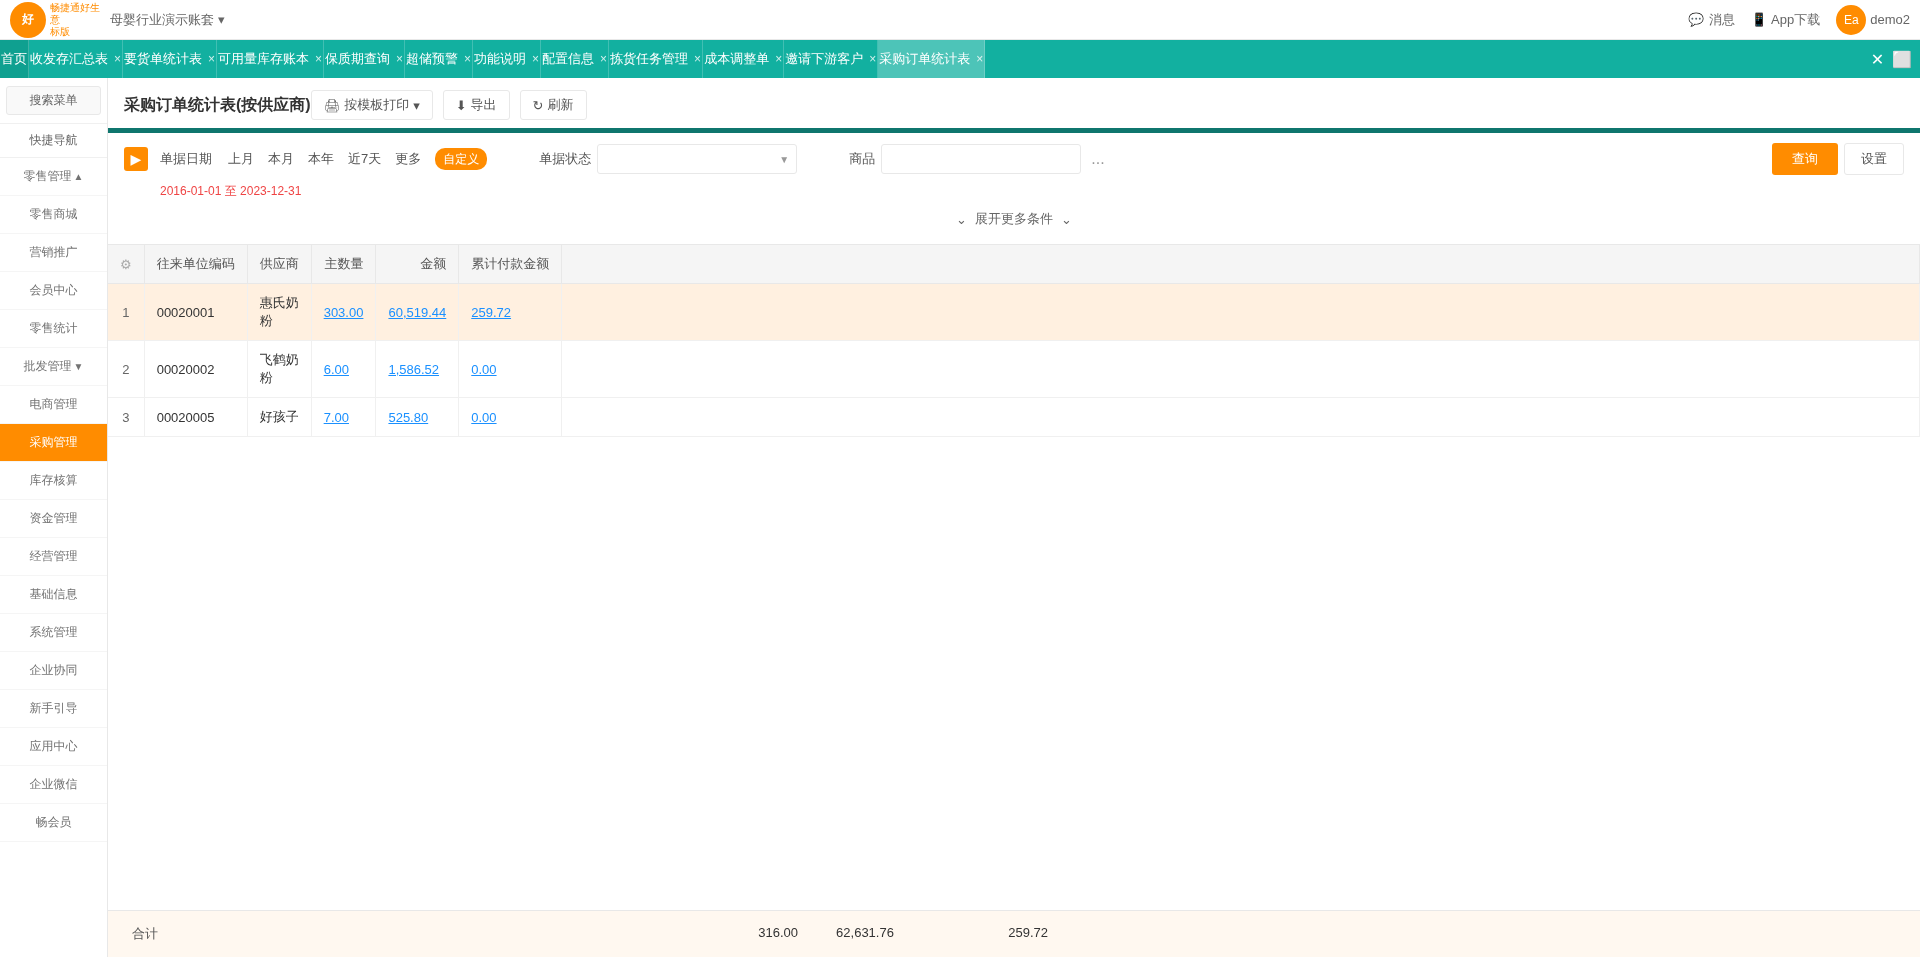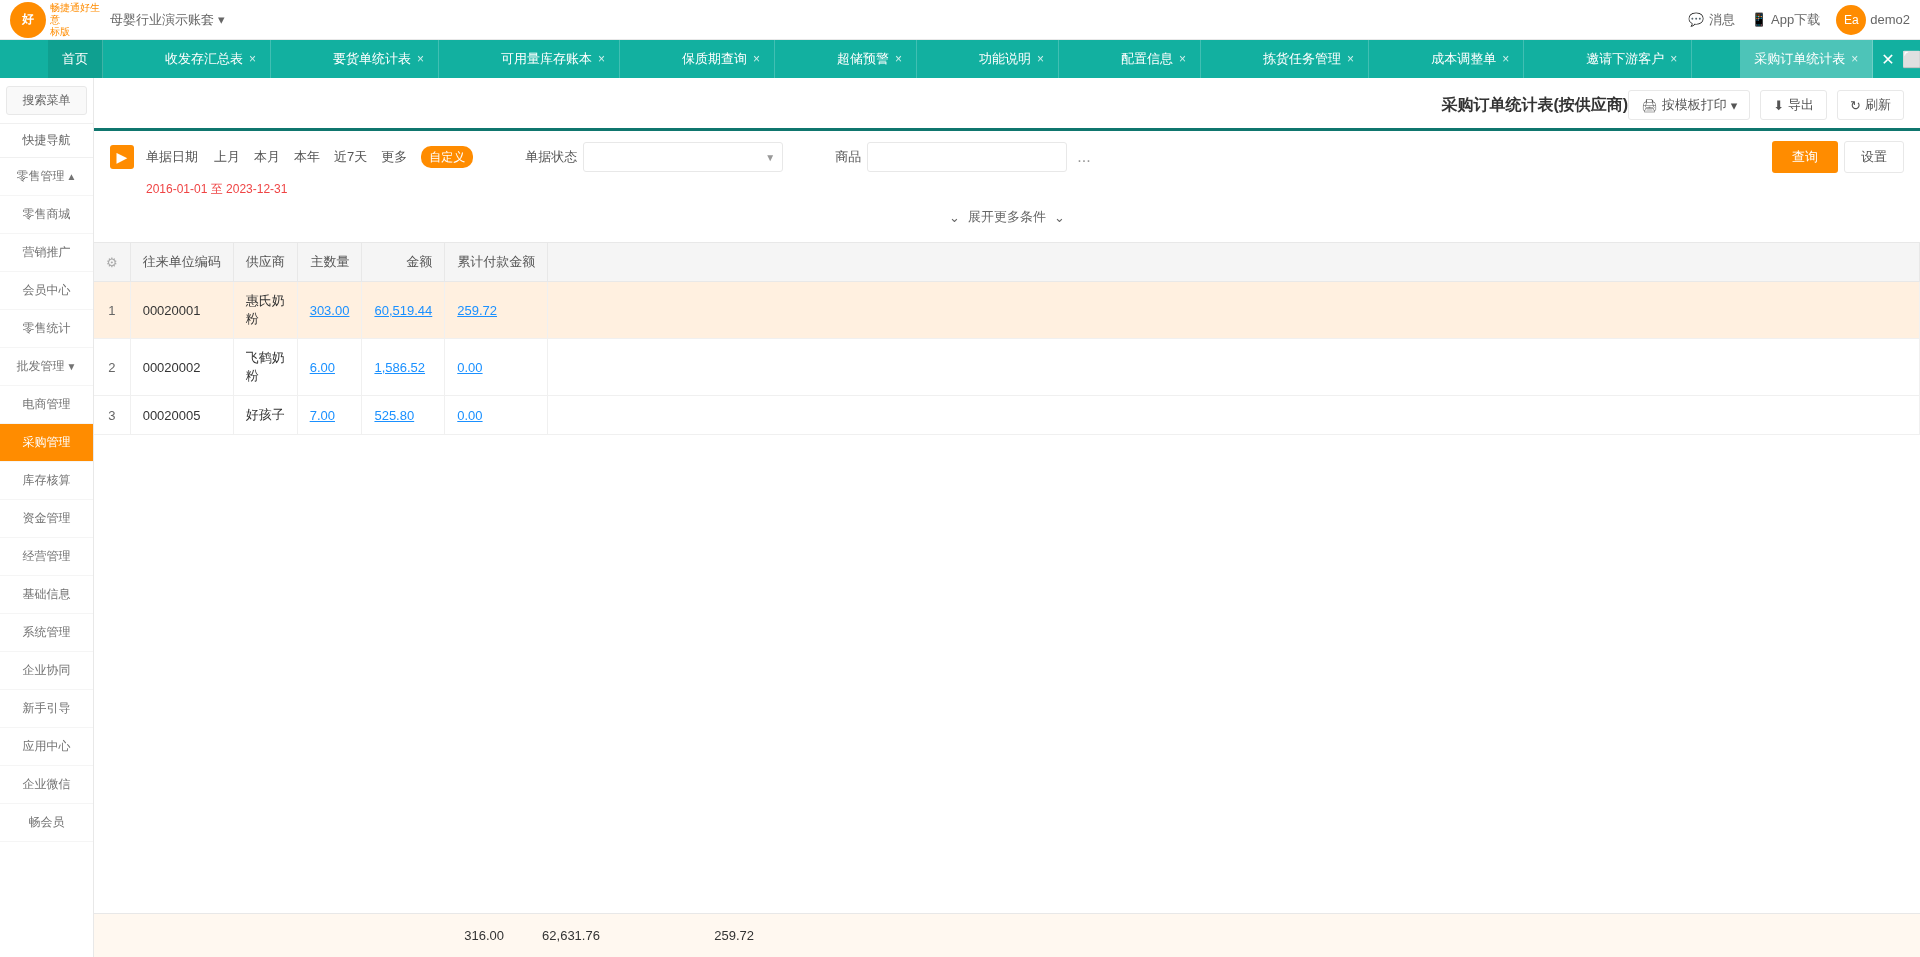--- a/index.html
+++ b/index.html
@@ -11,45 +11,45 @@
     .logo-icon { width: 36px; height: 36px; background: #ff8c00; border-radius: 50%; display: flex; align-items: center; justify-content: center; color: #fff; font-size: 12px; font-weight: bold; flex-shrink: 0; }
     .logo-text { font-size: 10px; color: #ff8c00; margin-left: 4px; line-height: 1.2; }
     .workspace-selector { display: flex; align-items: center; color: #666; font-size: 13px; margin-left: 10px; cursor: pointer; }
     .workspace-selector span { margin-right: 4px; }
     .top-right { margin-left: auto; display: flex; align-items: center; gap: 16px; }
     .top-right-item { display: flex; align-items: center; gap: 4px; color: #666; font-size: 13px; cursor: pointer; }
     .avatar { width: 30px; height: 30px; background: #ff8c00; border-radius: 50%; display: flex; align-items: center; justify-content: center; color: #fff; font-size: 12px; }
 
     
     .nav-tabs-bar { display: flex; align-items: center; background: #12b0a0; height: 38px; overflow: hidden; }
-    .nav-tab { padding: 0 14px; height: 38px; display: flex; align-items: center; color: #fff; font-size: 13px; cursor: pointer; white-space: nowrap; border-right: 1px solid rgba(255,255,255,0.2); margin-left: 48px; }
+    .nav-tab { padding: 0 1px; height: 38px; display: flex; align-items: center; color: #fff; font-size: 13px; cursor: pointer; white-space: nowrap; border-right: 1px solid rgba(255,255,255,0.2); }
     .nav-tab.active { background: rgba(255,255,255,0.25); }
     .nav-tab .close-btn { margin-left: 6px; font-size: 12px; opacity: 0.8; }
     .nav-tab-home { background: #0fa090; }
     .nav-tabs-end { margin-left: auto; display: flex; align-items: center; padding: 0 8px; gap: 8px; }
     .nav-tabs-end span { color: #fff; cursor: pointer; font-size: 16px; }
 
     
     .main-layout { display: flex; height: calc(957px - 40px - 38px); }
 
     
-    .sidebar { width: 94px; background: #fff; border-right: 1px solid #e8e8e8; display: flex; flex-direction: column; overflow-y: auto; }
+    .sidebar { width: 108px; background: #fff; border-right: 1px solid #e8e8e8; display: flex; flex-direction: column; overflow-y: auto; }
     .sidebar-search { padding: 8px 6px; border-bottom: 1px solid #f0f0f0; }
     .sidebar-search-btn { width: 100%; padding: 5px; text-align: center; color: #666; font-size: 12px; cursor: pointer; background: #f9f9f9; border: 1px solid #e8e8e8; border-radius: 3px; }
     .sidebar-nav-btn { padding: 8px 6px; border-bottom: 1px solid #f0f0f0; text-align: center; color: #666; font-size: 12px; cursor: pointer; }
     .sidebar-item { padding: 10px 6px; text-align: center; color: #737373; font-size: 12px; cursor: pointer; border-bottom: 1px solid #f5f5f5; }
     .sidebar-item.active { background: #ff8c00; color: #fff; }
     .sidebar-item.has-sub { display: flex; align-items: center; justify-content: center; gap: 2px; }
     .sidebar-item.has-sub .arrow { font-size: 10px; }
 
     
     .content-area { flex: 1; display: flex; flex-direction: column; overflow: hidden; }
 
     
-    .page-header { background: #fff; padding: 12px 16px 8px; border-bottom: 3px solid #0f766e; display: flex; align-items: center; justify-content: flex-end; }
+    .page-header { background: #fff; padding: 12px 16px 8px; border-bottom: 5px solid #0f766e; display: flex; align-items: center; justify-content: flex-start; }
     .page-title { font-size: 16px; font-weight: bold; color: #333; }
     .page-actions { display: flex; align-items: center; gap: 10px; }
     .btn-print { display: flex; align-items: center; gap: 4px; padding: 5px 12px; border: 1px solid #e8e8e8; border-radius: 3px; color: #555; cursor: pointer; font-size: 13px; background: #fff; }
     .btn-export { display: flex; align-items: center; gap: 4px; padding: 5px 12px; border: 1px solid #e8e8e8; border-radius: 3px; color: #555; cursor: pointer; font-size: 13px; background: #fff; }
     .btn-refresh { display: flex; align-items: center; gap: 4px; padding: 5px 12px; border: 1px solid #e8e8e8; border-radius: 3px; color: #555; cursor: pointer; font-size: 13px; background: #fff; }
 
     
     .filter-area { background: #fff; padding: 10px 16px; border-bottom: 1px solid #e8e8e8; }
     .filter-row { display: flex; align-items: center; gap: 12px; margin-bottom: 8px; }
     .filter-toggle-btn { width: 24px; height: 24px; background: #ff8c00; border-radius: 3px; display: flex; align-items: center; justify-content: center; color: #fff; cursor: pointer; font-size: 14px; flex-shrink: 0; }
@@ -318,20 +318,21 @@
             <td class="num-cell">525.80</td>
             <td class="num-cell">0.00</td>
             <td></td>
           </tr>
         </tbody>
       </table>
     </div>
 
     <div class="table-footer">
       <div class="footer-row">
+        <div class="footer-cell footer-label">合计</div>
         <div class="footer-cell" style="width:160px;"></div>
         <div class="footer-cell" style="width:160px;"></div>
         <div class="footer-cell footer-qty">316.00</div>
         <div class="footer-cell footer-amount">62,631.76</div>
         <div class="footer-cell footer-paid">259.72</div>
       </div>
     </div>
 
   </div>
 </div>

